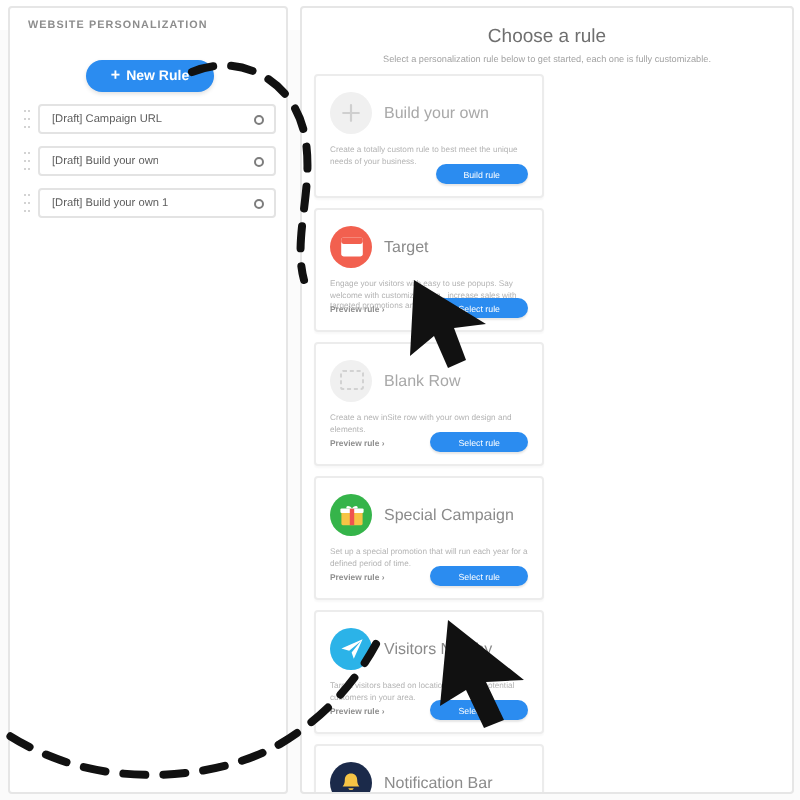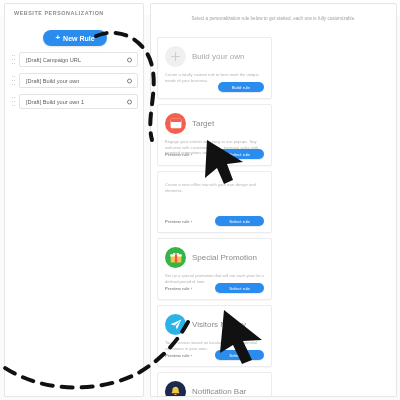--- a/index.html
+++ b/index.html
@@ -171,20 +171,21 @@
           <div class="rule-box">
             <span class="rule-label">[Draft] Build your own 1</span>
             <span class="gear"></span>
           </div>
         </div>
       </div>
   </div>
 
   <div class="right">
     <div class="r-head">
+      <div class="r-title">Choose a rule</div>
       <div class="r-sub">Select a personalization rule below to get started, each one is fully customizable.</div>
     </div>
     <div class="grid" id="card-grid">
         <div class="card ghost">
           <div class="card-head">
             <span class="ic" style="background:#f0f0f0">
               <svg width="11" height="11" viewBox="0 0 11 11">
                 <path d="M5.5 1.6v7.8M1.6 5.5h7.8" stroke="#cfcfcf" stroke-width="1.1" stroke-linecap="round"></path>
               </svg>
             </span>
@@ -206,38 +207,46 @@
             </span>
             <span class="card-name">Target</span>
           </div>
           <div class="card-desc">Engage your visitors with easy to use popups. Say welcome with customized msg., increase sales with targeted promotions and more.</div>
           <div class="card-foot">
             <span class="prev">Preview rule ›</span>
             <button class="sel">Select rule</button>
           </div>
         </div>
         <div class="card ghost">
+          <div class="card-head">
+            <span class="ic" style="background:#f0f0f0">
+              <svg width="12" height="10" viewBox="0 0 12 10">
+                <rect x="0.5" y="0.5" width="11" height="9" rx="1" fill="none" stroke="#d2d2d2" stroke-width="1" stroke-dasharray="2 1.4"></rect>
+              </svg>
+            </span>
+            <span class="card-name">Blank Row</span>
+          </div>
           <div class="card-desc">Create a new inSite row with your own design and elements.</div>
           <div class="card-foot">
             <span class="prev">Preview rule ›</span>
             <button class="sel">Select rule</button>
           </div>
         </div>
         <div class="card">
           <div class="card-head">
             <span class="ic" style="background:#35b44a">
               <svg width="12" height="11" viewBox="0 0 12 11">
                 <rect x="0.7" y="3.4" width="10.6" height="7.2" rx="0.7" fill="#f6c445"></rect>
                 <rect x="0.2" y="2.2" width="11.6" height="2.3" rx="0.6" fill="#fff"></rect>
                 <rect x="4.9" y="2.2" width="2.2" height="8.4" fill="#ef5350"></rect>
                 <path d="M6 2.2C4.6 0.4 2.6 0.9 3.3 2.2z" fill="#fff"></path>
                 <path d="M6 2.2C7.4 0.4 9.4 0.9 8.7 2.2z" fill="#fff"></path>
               </svg>
             </span>
-            <span class="card-name">Special Promotion</span>
+            <span class="card-name">Special Campaign</span>
           </div>
           <div class="card-desc">Set up a special promotion that will run each year for a defined period of time.</div>
           <div class="card-foot">
             <span class="prev">Preview rule ›</span>
             <button class="sel">Select rule</button>
           </div>
         </div>
         <div class="card">
           <div class="card-head">
             <span class="ic" style="background:#2bb3e8">

